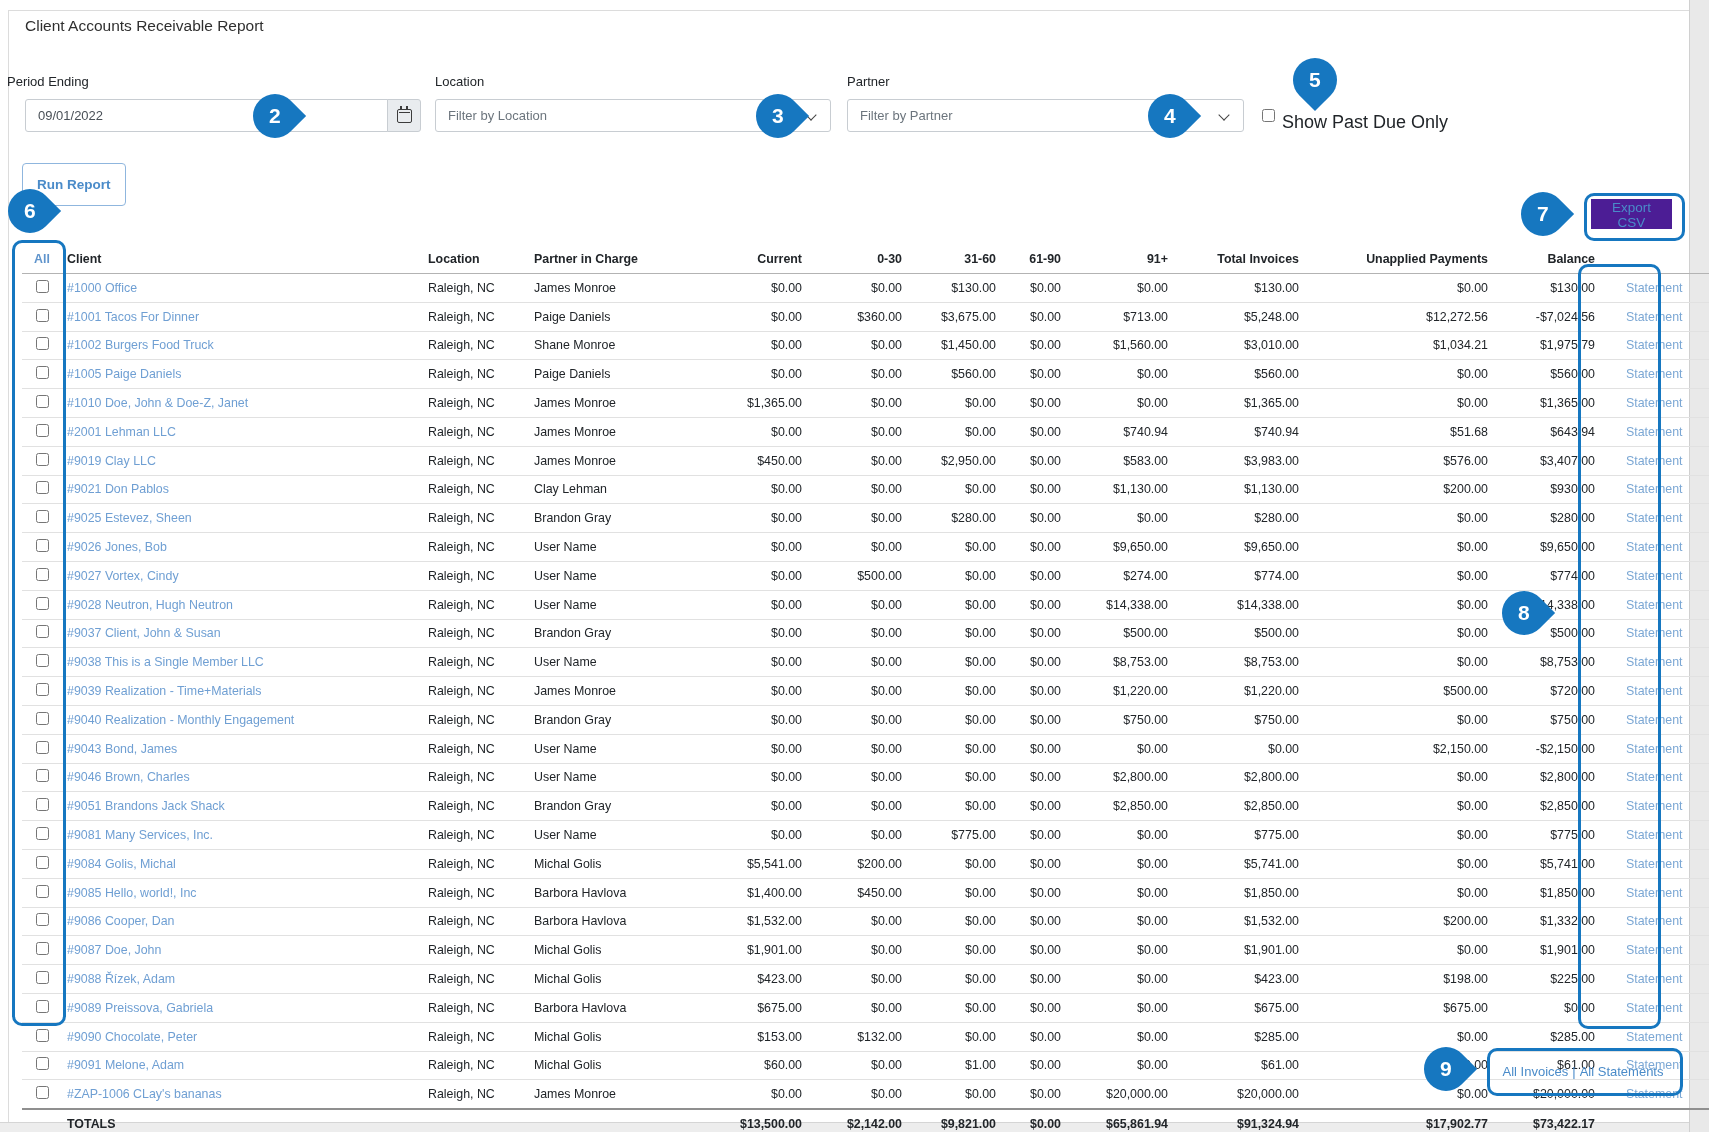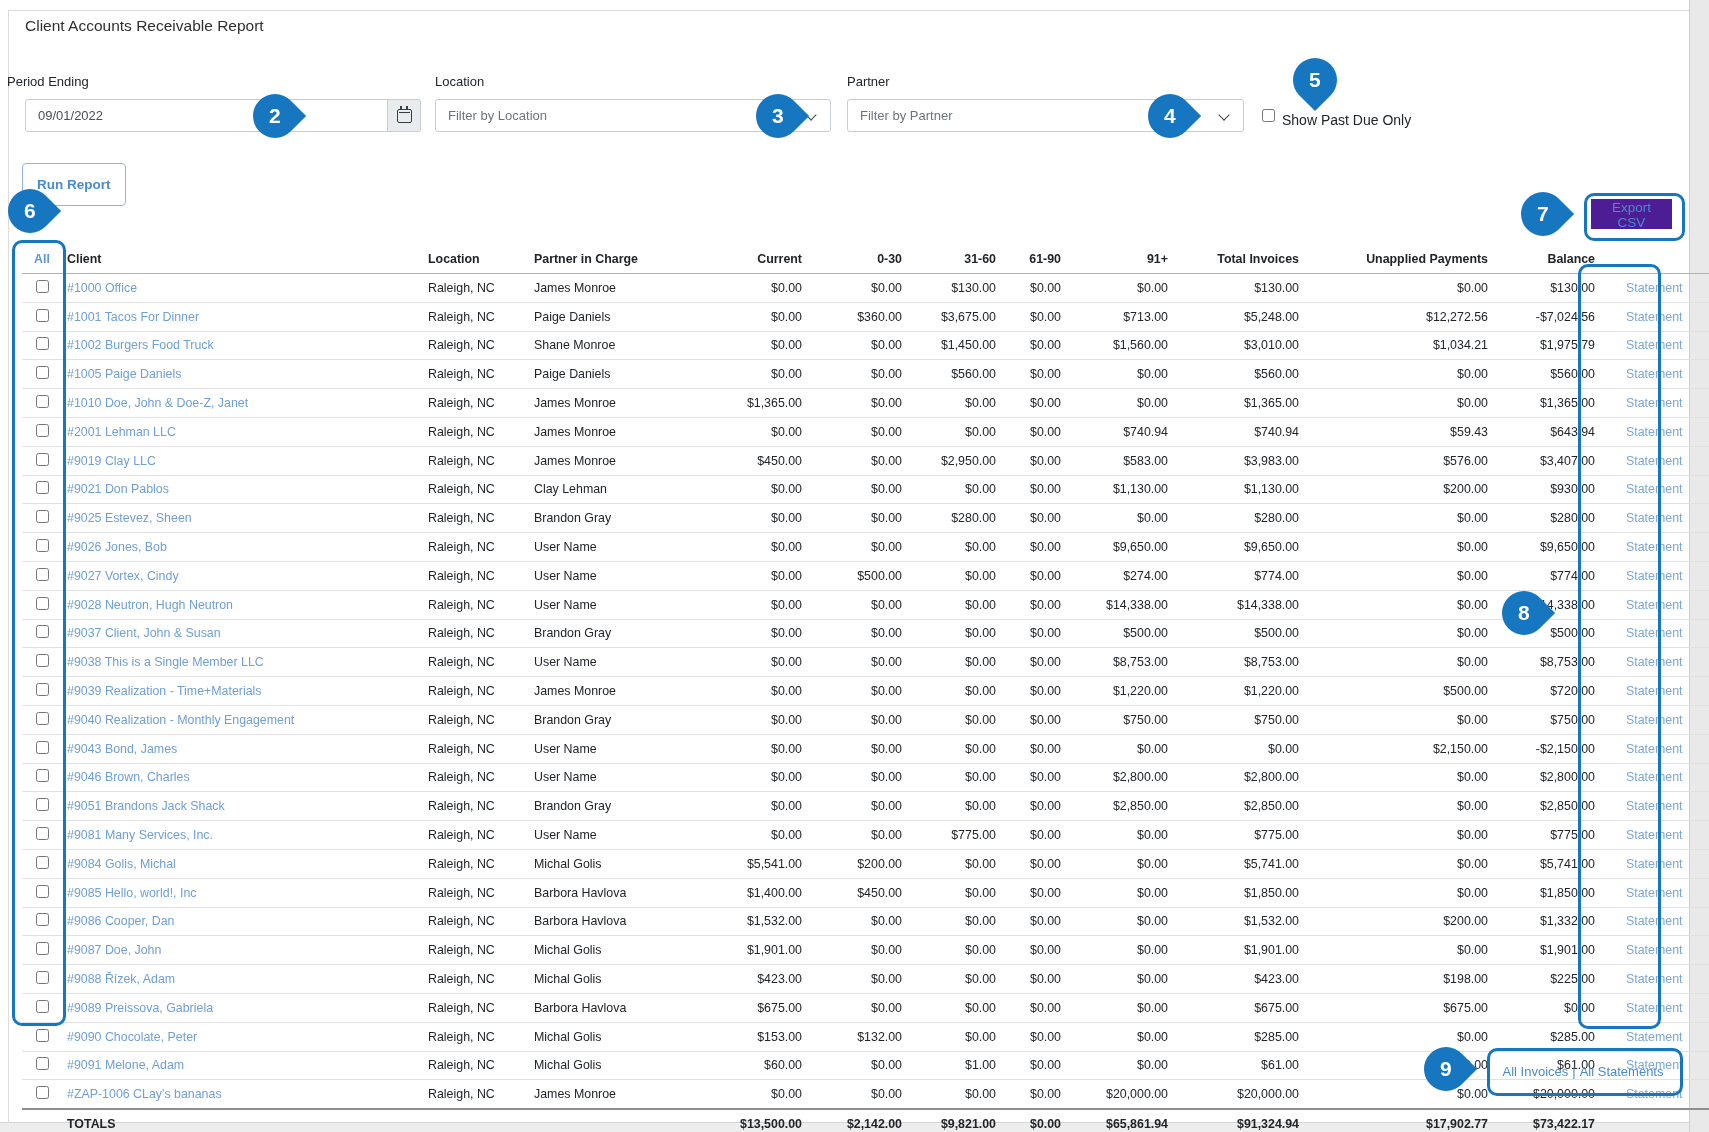--- a/index.html
+++ b/index.html
@@ -35,21 +35,21 @@
 
   .selbox{position:absolute;height:33px;border:1px solid #c8cdd2;border-radius:3px;
     box-sizing:border-box;background:#fff;display:flex;align-items:center;cursor:pointer;}
   .sel-location{left:435px;top:99px;width:396px;}
   .sel-partner{left:847px;top:99px;width:397px;}
   .selbox .ph{font-size:13px;color:#6c757d;padding-left:12px;}
   .chev{position:absolute;right:15px;top:11px;width:7px;height:7px;
     border-right:1.6px solid #444;border-bottom:1.6px solid #444;transform:rotate(45deg);}
 
   .pastdue-check{position:absolute;left:1262px;top:109px;width:13px;height:13px;margin:0;cursor:pointer;}
-  .pastdue-label{position:absolute;left:1282px;top:112px;font-size:14px;color:#212529;}
+  .pastdue-label{position:absolute;left:1282px;top:112px;font-size:18px;color:#212529;}
 
   .btn-run{position:absolute;left:22px;top:163px;height:43px;padding:0 14px;background:#fff;
     border:1px solid #8fb6de;border-radius:4px;color:#4a8bc9;font-size:13.5px;font-weight:bold;
     font-family:"Liberation Sans",sans-serif;cursor:pointer;}
   .btn-export{position:absolute;left:1591px;top:199px;width:81px;height:30px;background:#4c1d95;
     border:none;color:#4a8bc9;font-size:13.5px;font-family:"Liberation Sans",sans-serif;cursor:pointer;}
 
   
   #ar-table{position:absolute;left:22px;top:244px;}
   table{border-collapse:collapse;table-layout:fixed;width:1653px;font-size:12.4px;color:#212529;}
@@ -226,21 +226,21 @@
             <td class="c-check"><input class="rowck" type="checkbox" style=""></td>
             <td class="c-client"><a class="rowlink">#2001 Lehman LLC</a></td>
             <td class="c-loc">Raleigh, NC</td>
             <td class="c-partner">James Monroe</td>
             <td class="c-money w-current">$0.00</td>
             <td class="c-money w-030">$0.00</td>
             <td class="c-money w-3160">$0.00</td>
             <td class="c-money w-6190">$0.00</td>
             <td class="c-money w-91">$740.94</td>
             <td class="c-money w-total">$740.94</td>
-            <td class="c-money w-unapp">$59.43</td>
+            <td class="c-money w-unapp">$51.68</td>
             <td class="c-money w-bal">$643.94</td>
             <td class="c-stmt"><a class="stlink">Statement</a></td>
           </tr>
           <tr>
             <td class="c-check"><input class="rowck" type="checkbox" style=""></td>
             <td class="c-client"><a class="rowlink">#9019 Clay LLC</a></td>
             <td class="c-loc">Raleigh, NC</td>
             <td class="c-partner">James Monroe</td>
             <td class="c-money w-current">$450.00</td>
             <td class="c-money w-030">$0.00</td>

